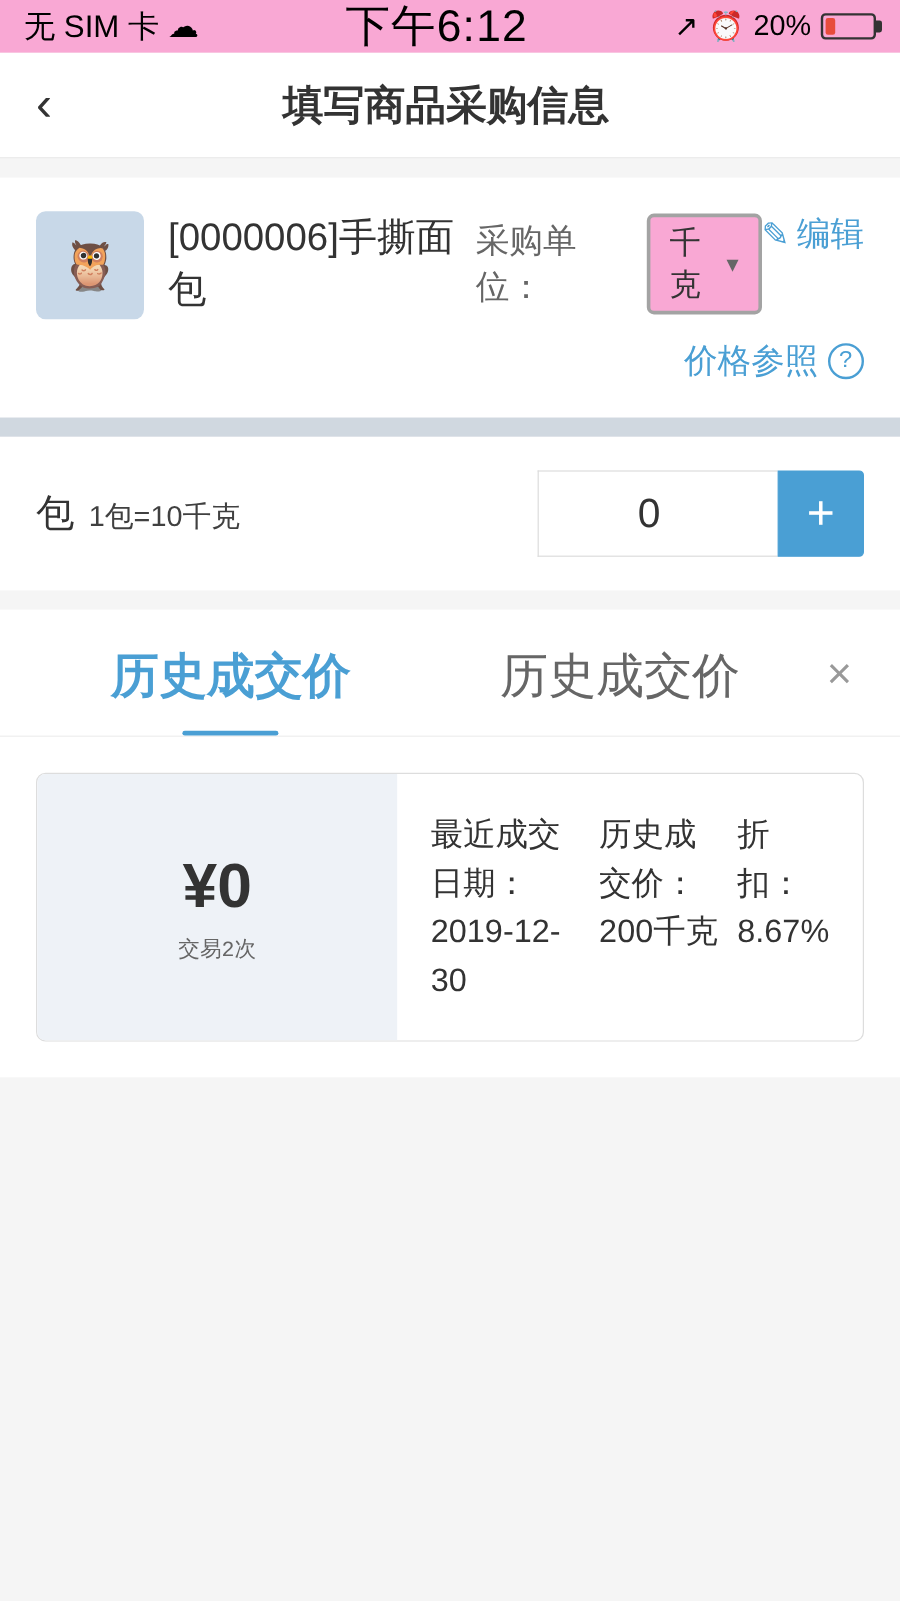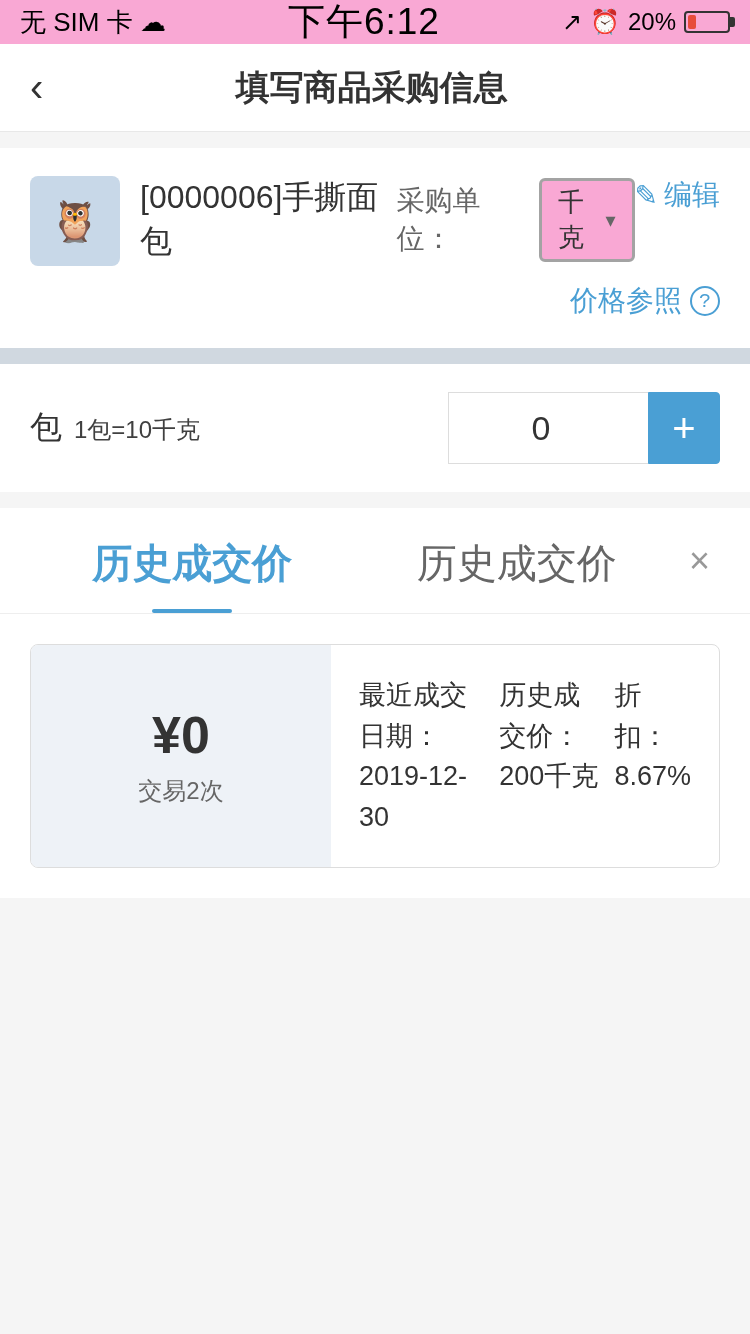--- a/index.html
+++ b/index.html
@@ -288,23 +288,24 @@
       align-items: center;
       justify-content: center;
       padding: 36px 20px;
     }
     .history-price {
       font-size: 52px;
       font-weight: 600;
       color: #333;
     }
     .history-trade-count {
-      font-size: 24px;
+      font-size: 18px;
       color: #666;
       margin-top: 10px;
+      font-family: Liberation Mono, monospace;
     }
     .history-right {
       flex: 1;
       padding: 30px 28px;
       display: flex;
       flex-direction: row;
       justify-content: center;
       gap: 16px;
     }
     .history-detail-item {

